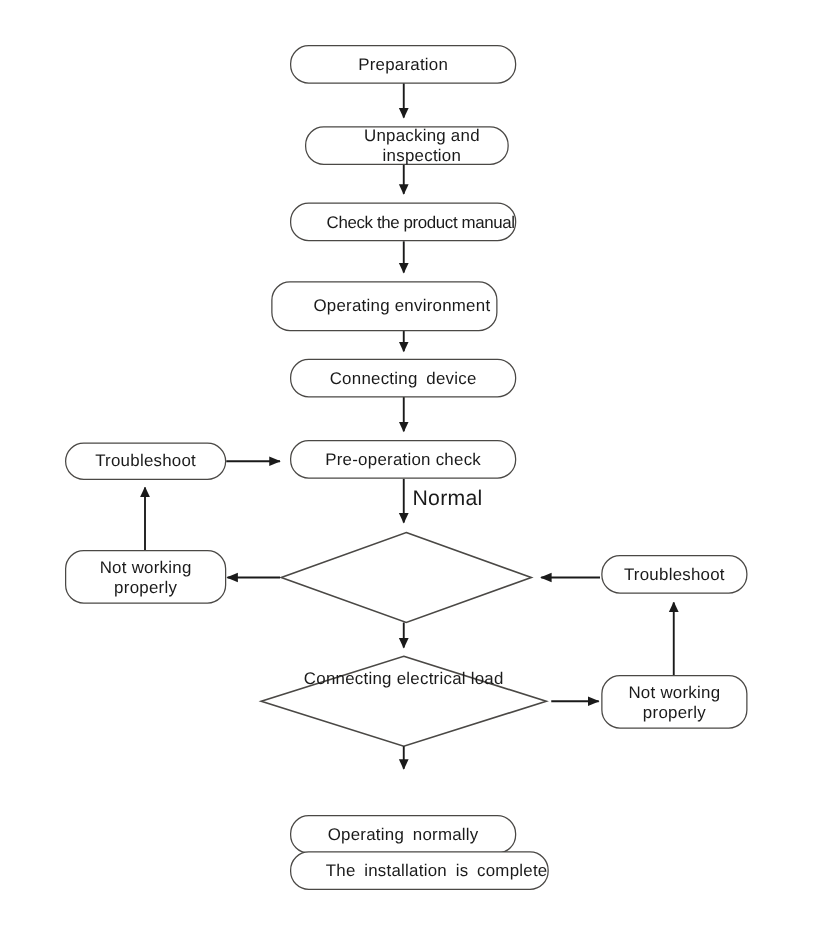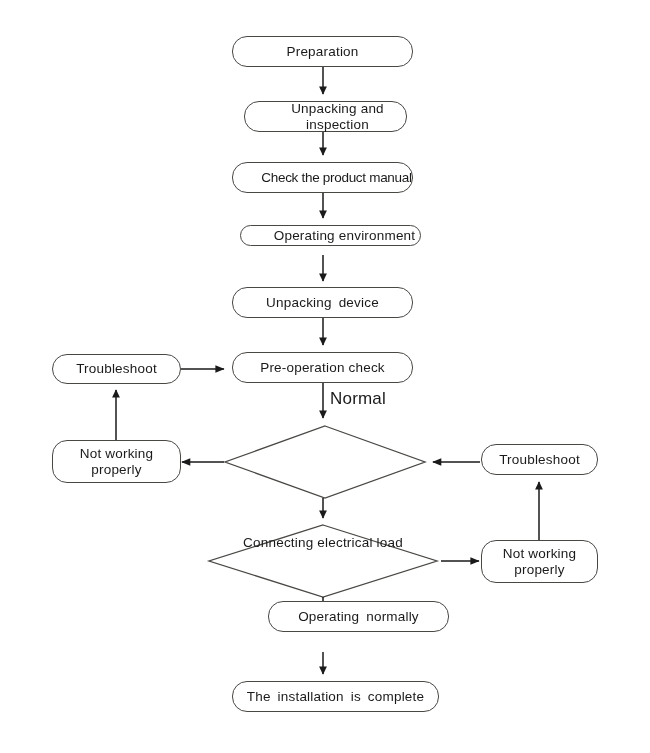--- a/index.html
+++ b/index.html
@@ -119,26 +119,26 @@
   </div>
 
   <div class="node process" style="left:244px; top:101px; width:163px; height:31px;padding-left:24px;">
     <span class="node-label">Unpacking and inspection</span>
   </div>
 
   <div class="node process" style="left:232px; top:162px; width:181px; height:31px;padding-left:28px;">
     <span class="node-label tight">Check the product manual</span>
   </div>
 
-  <div class="node process" style="left:240px; top:225px; width:181px; height:21px;padding-left:28px;">
+  <div class="node process" style="left:217px; top:225px; width:181px; height:40px;padding-left:28px;">
     <span class="node-label">Operating environment</span>
   </div>
 
   <div class="node process" style="left:232px; top:287px; width:181px; height:31px;">
-    <span class="node-label wide-words">Unpacking  device</span>
+    <span class="node-label wide-words">Connecting  device</span>
   </div>
 
   <div class="node process" style="left:232px; top:352px; width:181px; height:31px;">
     <span class="node-label">Pre-operation check</span>
   </div>
 
   <div class="node process" style="left:52px; top:354px; width:129px; height:30px;">
     <span class="node-label">Troubleshoot</span>
   </div>
 
@@ -154,23 +154,23 @@
 
   <div class="node process" style="left:481px; top:540px; width:117px; height:43px;">
     <span class="node-label">Not working
 properly</span>
   </div>
 
   <div class="node decision" style="left:209px; top:507px; width:228px; height:72px;">
     <span class="node-label">Connecting electrical load</span>
   </div>
 
-  <div class="node process" style="left:232px; top:601px; width:181px; height:31px;margin-left:36px;">
+  <div class="node process" style="left:232px; top:652px; width:181px; height:31px;">
     <span class="node-label wide-words">Operating  normally</span>
   </div>
 
-  <div class="node process" style="left:232px; top:681px; width:207px; height:31px;">
+  <div class="node process" style="left:232px; top:681px; width:207px; height:31px;justify-content:flex-end;">
     <span class="node-label wide-words">The installation is complete</span>
   </div>
 
   <div class="edge-label" style="left:330px; top:389px;">Normal</div>
 
 </div>
 
 </body></html>

